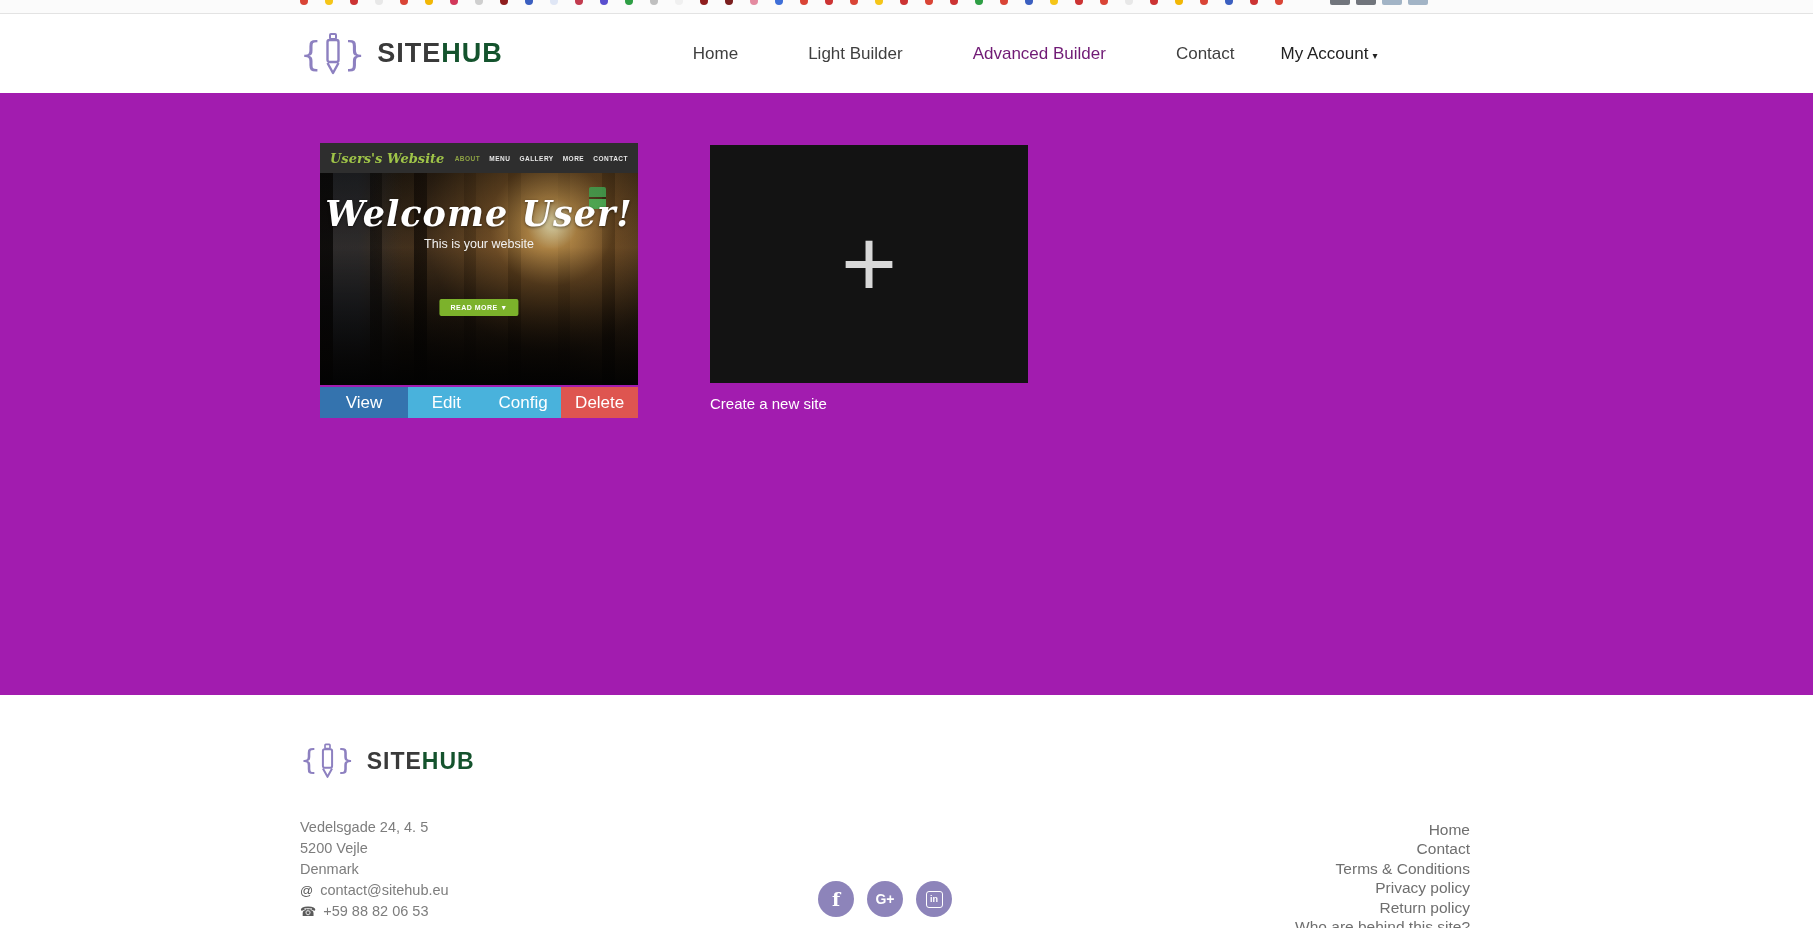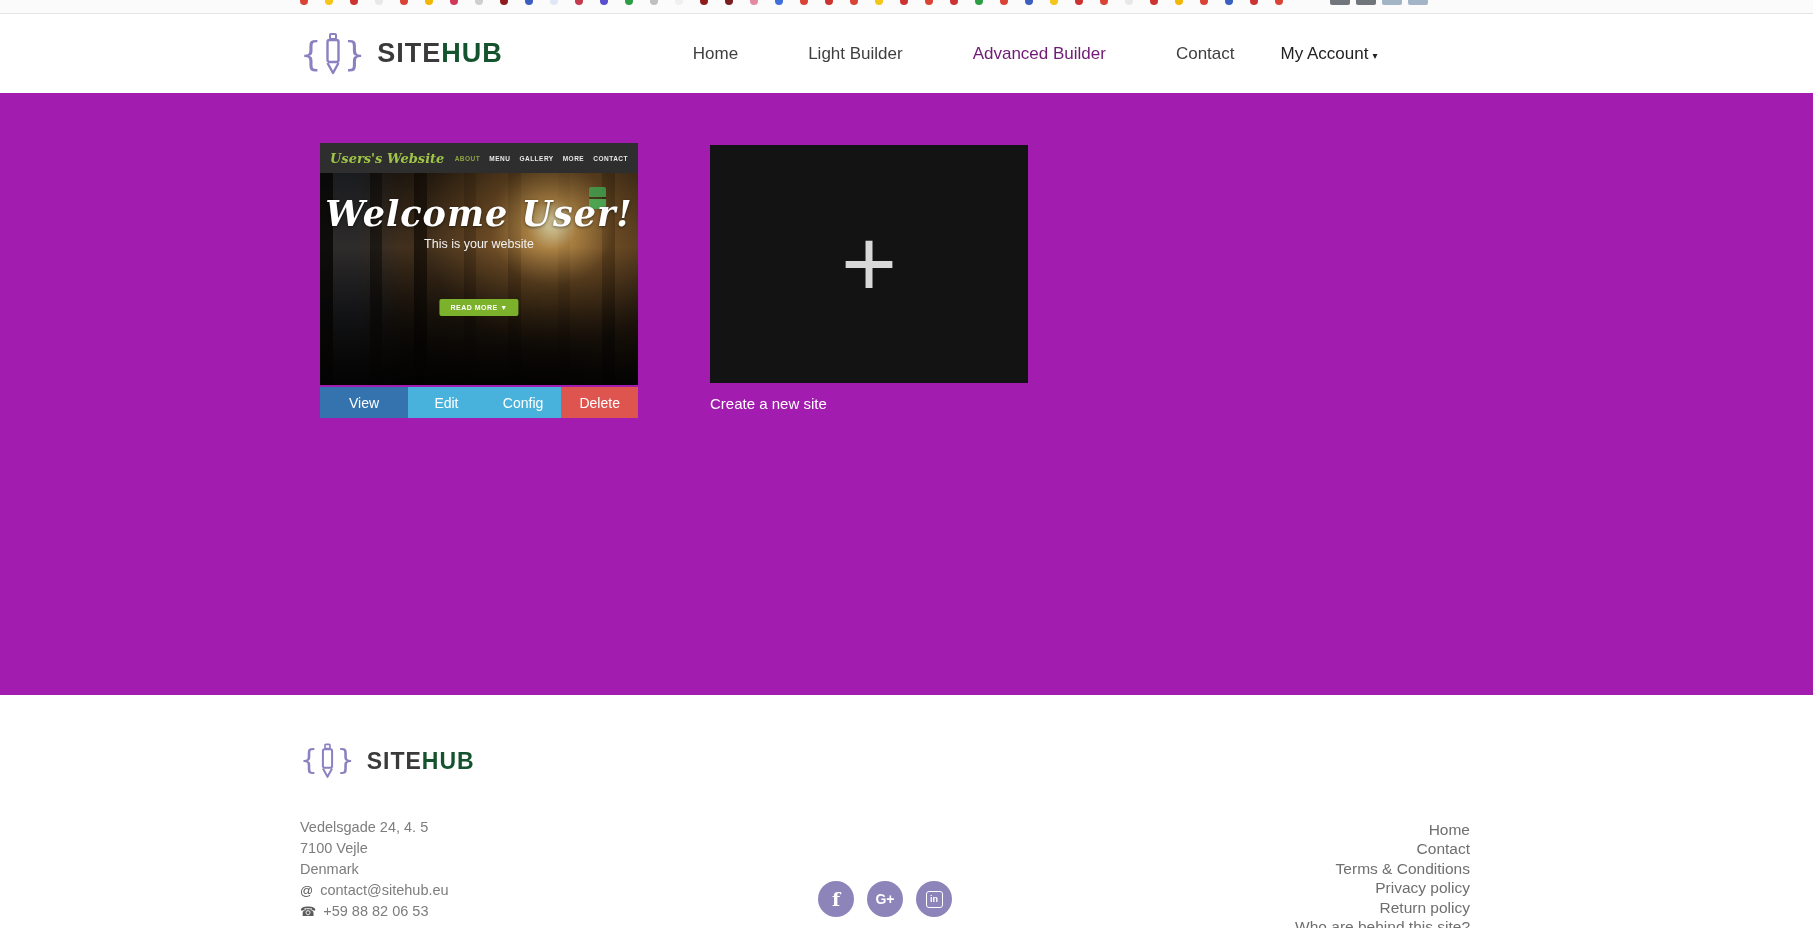--- a/index.html
+++ b/index.html
@@ -53,21 +53,21 @@
     background:linear-gradient(180deg, rgba(0,0,0,.30) 0%, rgba(0,0,0,.15) 35%, rgba(0,0,0,.45) 62%, rgba(4,3,2,.85) 88%, rgba(2,2,2,.95) 100%); }
   .exit-sign { position:absolute; right:32px; top:14px; width:17px; height:22px; z-index:2;
     background:linear-gradient(180deg,#3f9e4e 0 45%, rgba(0,0,0,.4) 45% 55%, #47b257 55% 100%); border-radius:2px; opacity:.85; }
   .hero-content { position:absolute; inset:0; z-index:3; text-align:center; }
   .hero-title { position:absolute; top:20px; width:100%; font-family:"DejaVu Serif",serif; font-style:italic; font-weight:bold;
     color:#fff; font-size:35px; letter-spacing:1px; text-shadow:0 1px 3px rgba(0,0,0,.5); }
   .hero-subtitle { position:absolute; top:64px; width:100%; color:#f2f2f2; font-size:12.5px; }
   .hero-btn { position:absolute; top:126px; left:50%; transform:translateX(-50%); background:#7cb22b; color:#fff;
     font-size:7px; font-weight:bold; letter-spacing:.5px; padding:5px 11px; border-radius:2px; border:none; white-space:nowrap; }
   .actions { display:flex; margin-top:2px; height:31px; }
-  .actions button { flex:1; border:none; color:#fff; font-size:14px; font-family:"Liberation Sans",sans-serif; cursor:pointer; }
+  .actions button { flex:1; border:none; color:#fff; font-size:17px; font-family:"Liberation Sans",sans-serif; cursor:pointer; }
   .btn-view { background:#3473ae; flex:1.15 !important; }
   .btn-edit { background:#49b2dc; }
   .btn-config { background:#49b2dc; }
   .btn-delete { background:#de5550; }
 
   .create-card { width:318px; cursor:pointer; }
   .create-box { width:318px; height:238px; margin-top:2px; background:#131313; display:flex; align-items:center; justify-content:center; }
   .plus { color:#d8d8d8; font-size:96px; font-weight:300; line-height:1; font-family:"Liberation Sans",sans-serif; }
   .create-label { color:#fff; font-size:15px; margin-top:12px; }
 
@@ -224,21 +224,21 @@
         </svg>
         <span class="brace">}</span>
         <span class="wordmark"><span>SITE</span><span class="hub">HUB</span></span>
       </div>
 
       <div class="footer-cols">
         <div class="footer-col-left">
           <div class="address">
 
           <div>Vedelsgade 24, 4. 5</div>
-              <div>7100 Vejle</div>
+              <div>5200 Vejle</div>
               <div>Denmark</div>
             </div>
           <div class="address">
             <span class="icon">@</span>
             <span>contact@sitehub.eu</span>
           </div>
           <div class="address">
             <span class="icon">☎</span>
             <span>+59 88 82 06 53</span>
           </div>

